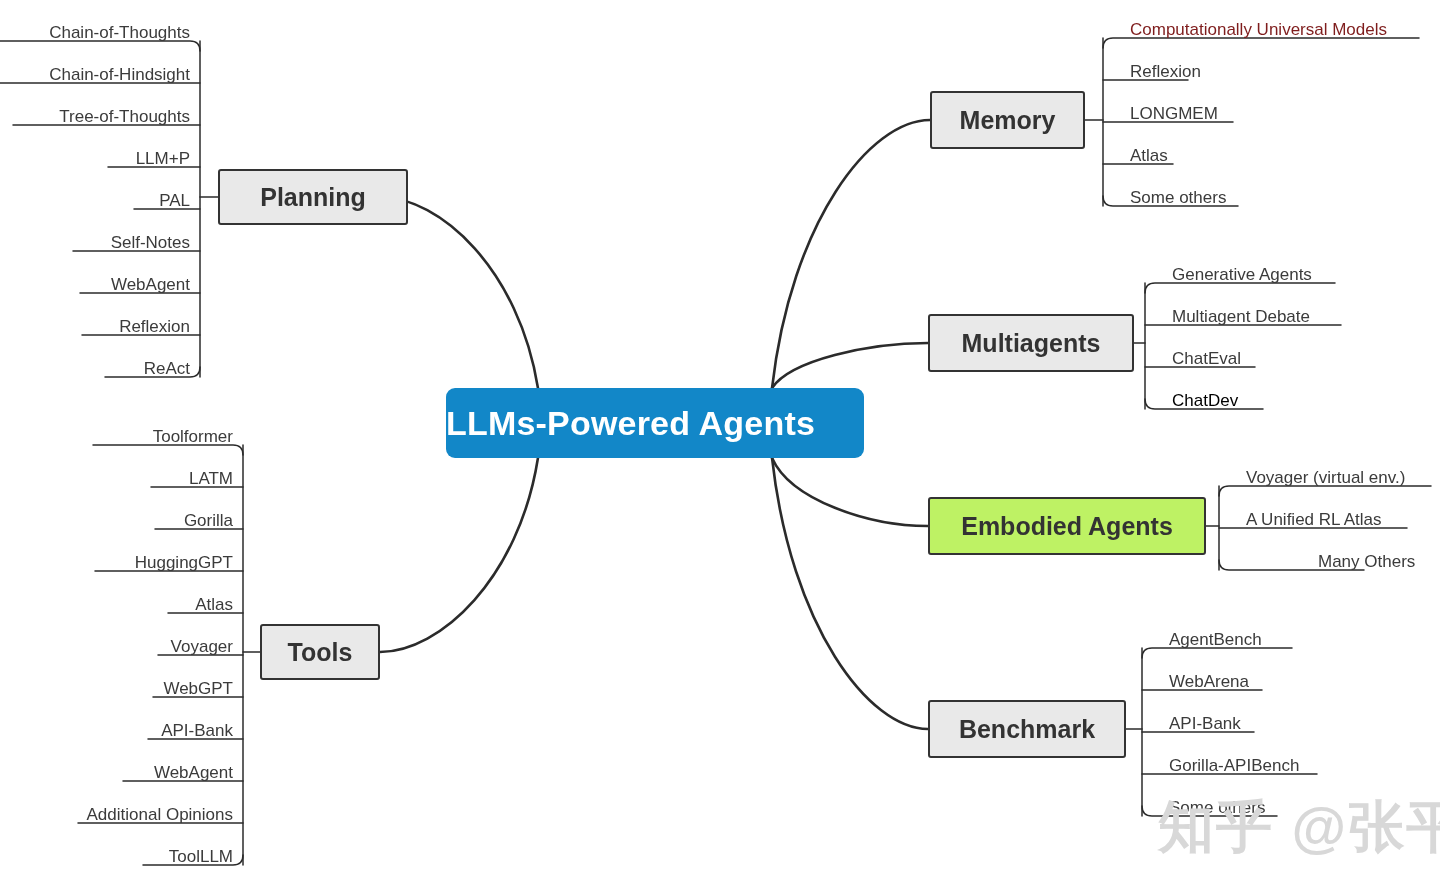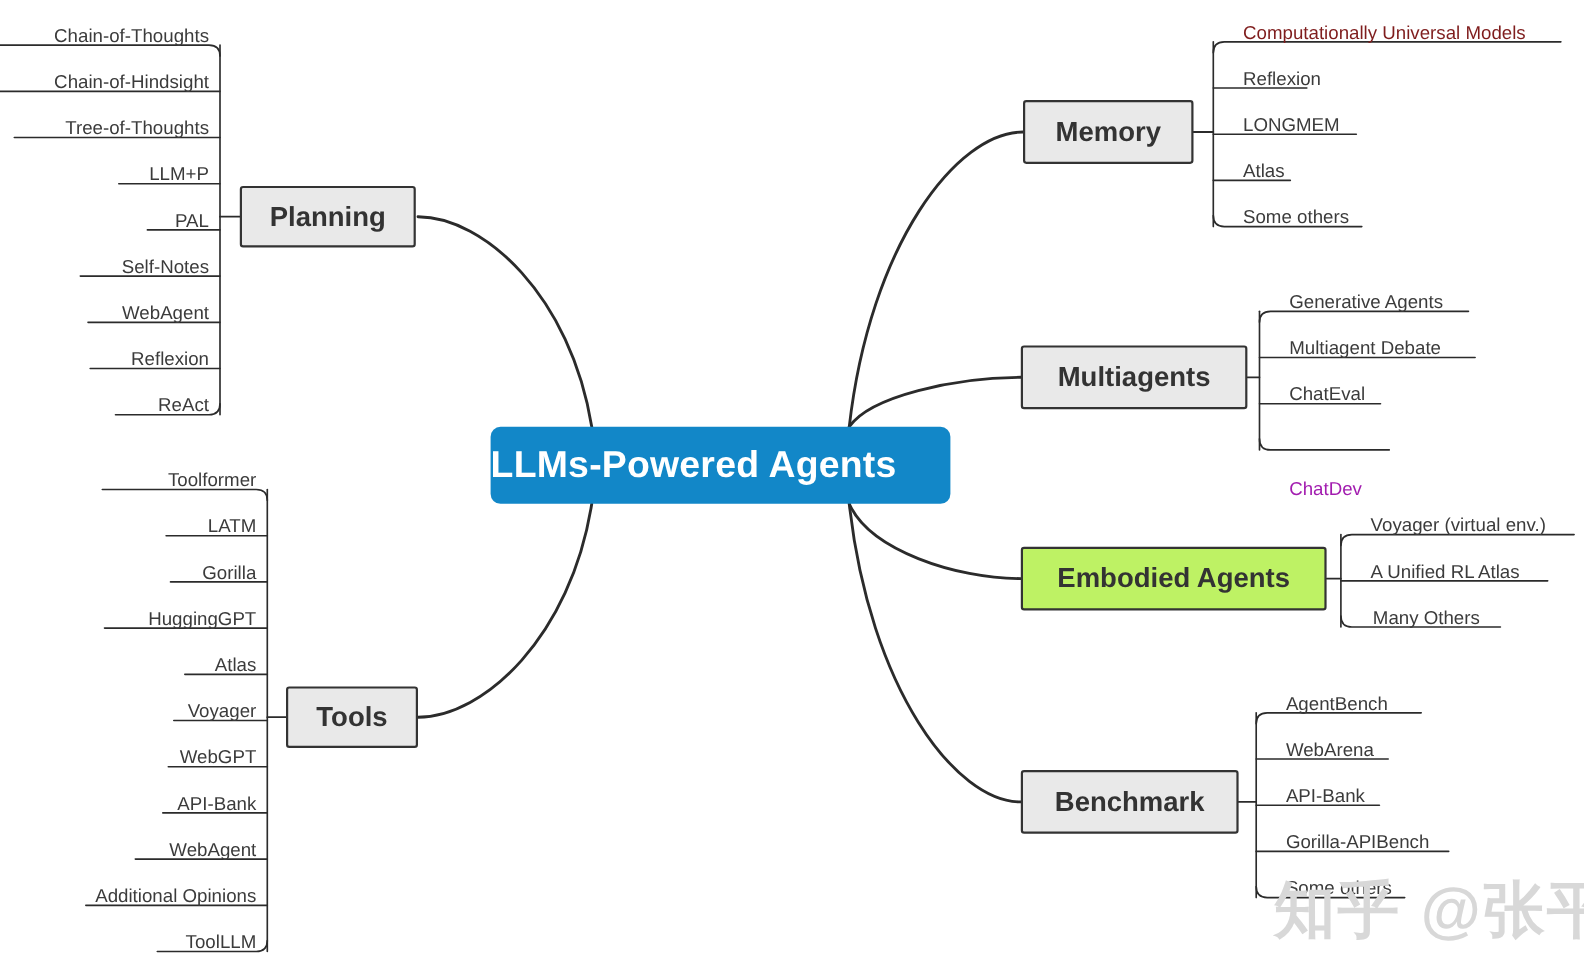--- a/index.html
+++ b/index.html
@@ -138,21 +138,21 @@
       <path d="M 1292 648 L 1152 648 Q 1142 648 1142 658" fill="none" stroke="#2b2b2b" stroke-width="1.5" stroke-linecap="round"></path>
       <path d="M 1262 690 L 1142 690" fill="none" stroke="#2b2b2b" stroke-width="1.5" stroke-linecap="round"></path>
       <path d="M 1254 732 L 1142 732" fill="none" stroke="#2b2b2b" stroke-width="1.5" stroke-linecap="round"></path>
       <path d="M 1317 774 L 1142 774" fill="none" stroke="#2b2b2b" stroke-width="1.5" stroke-linecap="round"></path>
       <path d="M 1142 806 Q 1142 816 1152 816 L 1277 816" fill="none" stroke="#2b2b2b" stroke-width="1.5" stroke-linecap="round"></path>
     </svg>
   <div id="nodes">
       <div class="center-node" style="left: 446px; top: 388px; width: 418px; height: 70px; background: rgb(18, 135, 200); color: rgb(255, 255, 255);">
         <span>LLMs-Powered Agents</span>
       </div>
-      <div class="branch-node" style="left: 218px; top: 169px; width: 160px; height: 56px; background: rgb(233, 233, 233); border-color: rgb(51, 51, 51);">
+      <div class="branch-node" style="left: 218px; top: 169px; width: 190px; height: 56px; background: rgb(233, 233, 233); border-color: rgb(51, 51, 51);">
         <span>Planning</span>
       </div>
       <div class="leaf-label left" style="color: rgb(59, 59, 59); top: 24px; right: 1250px;">Chain-of-Thoughts</div>
       <div class="leaf-label left" style="color: rgb(59, 59, 59); top: 66px; right: 1250px;">Chain-of-Hindsight</div>
       <div class="leaf-label left" style="color: rgb(59, 59, 59); top: 108px; right: 1250px;">Tree-of-Thoughts</div>
       <div class="leaf-label left" style="color: rgb(59, 59, 59); top: 150px; right: 1250px;">LLM+P</div>
       <div class="leaf-label left" style="color: rgb(59, 59, 59); top: 192px; right: 1250px;">PAL</div>
       <div class="leaf-label left" style="color: rgb(59, 59, 59); top: 234px; right: 1250px;">Self-Notes</div>
       <div class="leaf-label left" style="color: rgb(59, 59, 59); top: 276px; right: 1250px;">WebAgent</div>
       <div class="leaf-label left" style="color: rgb(59, 59, 59); top: 318px; right: 1250px;">Reflexion</div>
@@ -178,27 +178,27 @@
       <div class="leaf-label right" style="color: rgb(59, 59, 59); top: 63px; left: 1130px;">Reflexion</div>
       <div class="leaf-label right" style="color: rgb(59, 59, 59); top: 105px; left: 1130px;">LONGMEM</div>
       <div class="leaf-label right" style="color: rgb(59, 59, 59); top: 147px; left: 1130px;">Atlas</div>
       <div class="leaf-label right" style="color: rgb(59, 59, 59); top: 189px; left: 1130px;">Some others</div>
       <div class="branch-node" style="left: 928px; top: 314px; width: 206px; height: 58px; background: rgb(233, 233, 233); border-color: rgb(51, 51, 51);">
         <span>Multiagents</span>
       </div>
       <div class="leaf-label right" style="color: rgb(59, 59, 59); top: 266px; left: 1172px;">Generative Agents</div>
       <div class="leaf-label right" style="color: rgb(59, 59, 59); top: 308px; left: 1172px;">Multiagent Debate</div>
       <div class="leaf-label right" style="color: rgb(59, 59, 59); top: 350px; left: 1172px;">ChatEval</div>
-      <div class="leaf-label right" style="color: #a21caf; top: 392px; left: 1172px; margin-top: 44px;">ChatDev</div>
+      <div class="leaf-label right" style="color: #000000; top: 392px; left: 1172px;">ChatDev</div>
       <div class="branch-node" style="left: 928px; top: 497px; width: 278px; height: 58px; background: #bef264; border-color: rgb(51, 51, 51);">
         <span>Embodied Agents</span>
       </div>
       <div class="leaf-label right" style="color: rgb(59, 59, 59); top: 469px; left: 1246px;">Voyager (virtual env.)</div>
       <div class="leaf-label right" style="color: rgb(59, 59, 59); top: 511px; left: 1246px;">A Unified RL Atlas</div>
-      <div class="leaf-label right" style="color: rgb(59, 59, 59); top: 553px; left: 1248px;">Many Others</div>
+      <div class="leaf-label right" style="color: rgb(59, 59, 59); top: 553px; left: 1318px;">Many Others</div>
       <div class="branch-node" style="left: 928px; top: 700px; width: 198px; height: 58px; background: rgb(233, 233, 233); border-color: rgb(51, 51, 51);">
         <span>Benchmark</span>
       </div>
       <div class="leaf-label right" style="color: rgb(59, 59, 59); top: 631px; left: 1169px;">AgentBench</div>
       <div class="leaf-label right" style="color: rgb(59, 59, 59); top: 673px; left: 1169px;">WebArena</div>
       <div class="leaf-label right" style="color: rgb(59, 59, 59); top: 715px; left: 1169px;">API-Bank</div>
       <div class="leaf-label right" style="color: rgb(59, 59, 59); top: 757px; left: 1169px;">Gorilla-APIBench</div>
       <div class="leaf-label right" style="color: rgb(59, 59, 59); top: 799px; left: 1169px;">Some others</div>
     </div>
   <div class="watermark" style="left:1158px; top:790px;">知乎 @张平</div>

